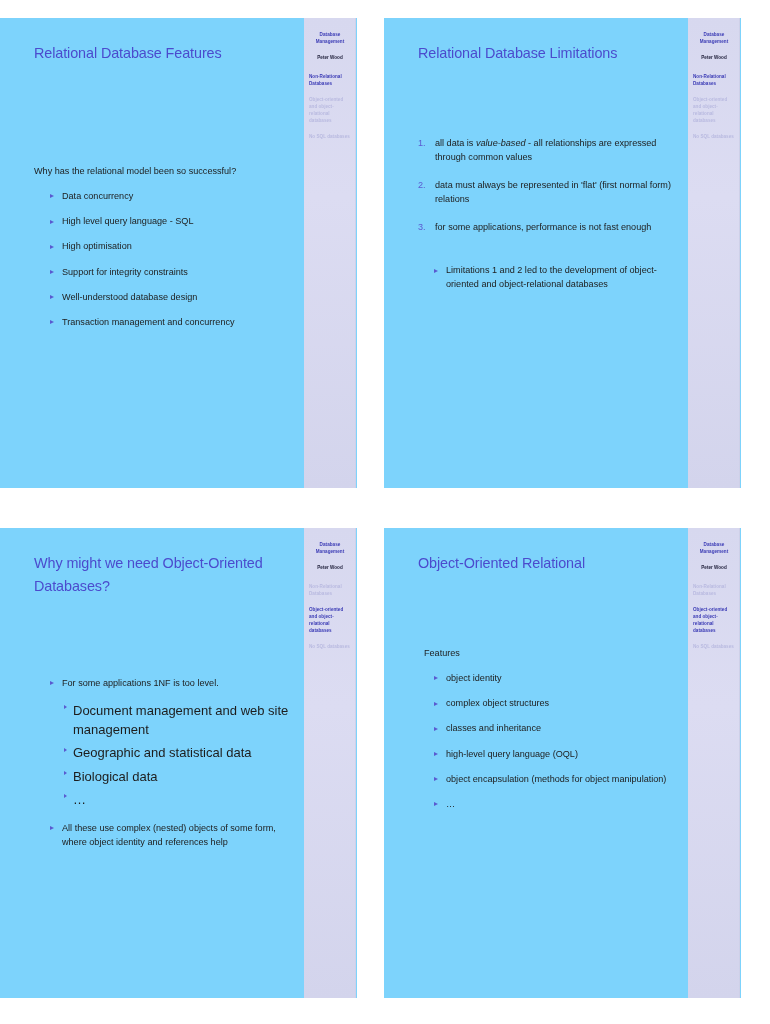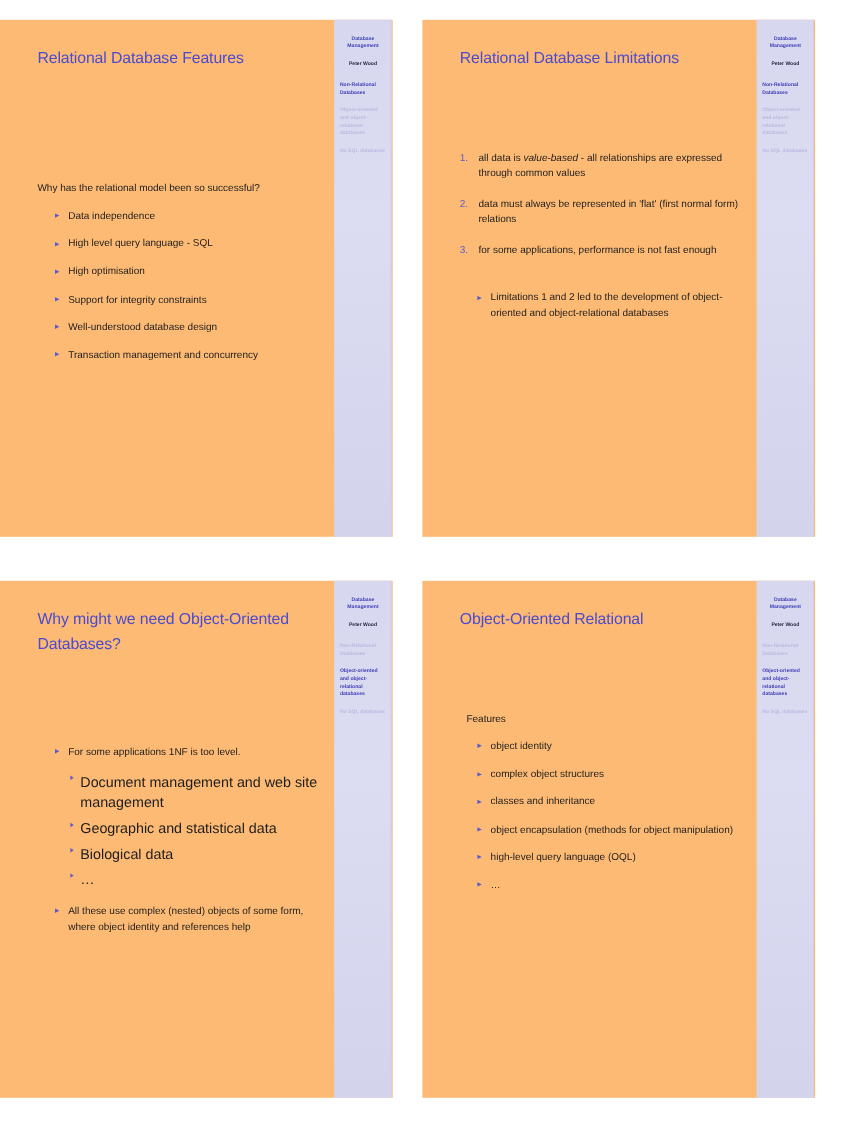--- a/index.html
+++ b/index.html
@@ -22,21 +22,21 @@
     left: 0; top: 0;
     width: 770px;
     height: 1024px;
   }
 
   
   .slide {
     position: absolute;
     width: 357px;
     height: 470px;
-    background: #fdba74;
+    background: #7dd3fc;
   }
   .slide-r1 { top: 18px; }
   .slide-r2 { top: 528px; }
   .slide-c1 { left: 0px; }
   .slide-c2 { left: 384px; }
 
   
   .sidebar {
     position: absolute;
     right: 1px;
@@ -181,21 +181,21 @@
 <body>
 
 <div class="handout-grid">
 
   <div class="slide slide-r1 slide-c1">
     <div class="slide-body">
       <div class="slide-title">Relational Database Features</div>
       <div class="content c-feat">
         <p class="lead">Why has the relational model been so successful?</p>
         <ul class="bl lvl1">
-          <li>Data independence</li>
+          <li>Data concurrency</li>
           <li>High level query language - SQL</li>
           <li>High optimisation</li>
           <li>Support for integrity constraints</li>
           <li>Well-understood database design</li>
           <li>Transaction management and concurrency</li>
         </ul>
       </div>
     </div>
     <div class="sidebar">
       <div class="sb-title">Database Management</div>
@@ -271,22 +271,22 @@
 
   <div class="slide slide-r2 slide-c2">
     <div class="slide-body">
       <div class="slide-title">Object-Oriented Relational</div>
       <div class="content" style="position:absolute;top:118px;left:34px;">
         <p class="lead indent">Features</p>
         <ul class="bl lvl1">
           <li>object identity</li>
           <li>complex object structures</li>
           <li>classes and inheritance</li>
+          <li>high-level query language (OQL)</li>
           <li>object encapsulation (methods for object manipulation)</li>
-          <li>high-level query language (OQL)</li>
           <li>…</li>
         </ul>
       </div>
     </div>
     <div class="sidebar">
       <div class="sb-title">Database Management</div>
       <div class="sb-author">Peter Wood</div>
       <div class="sb-nav">
         <div class="sb-item dim">Non-Relational Databases</div>
         <div class="sb-item active">Object-oriented and object-relational databases</div>

